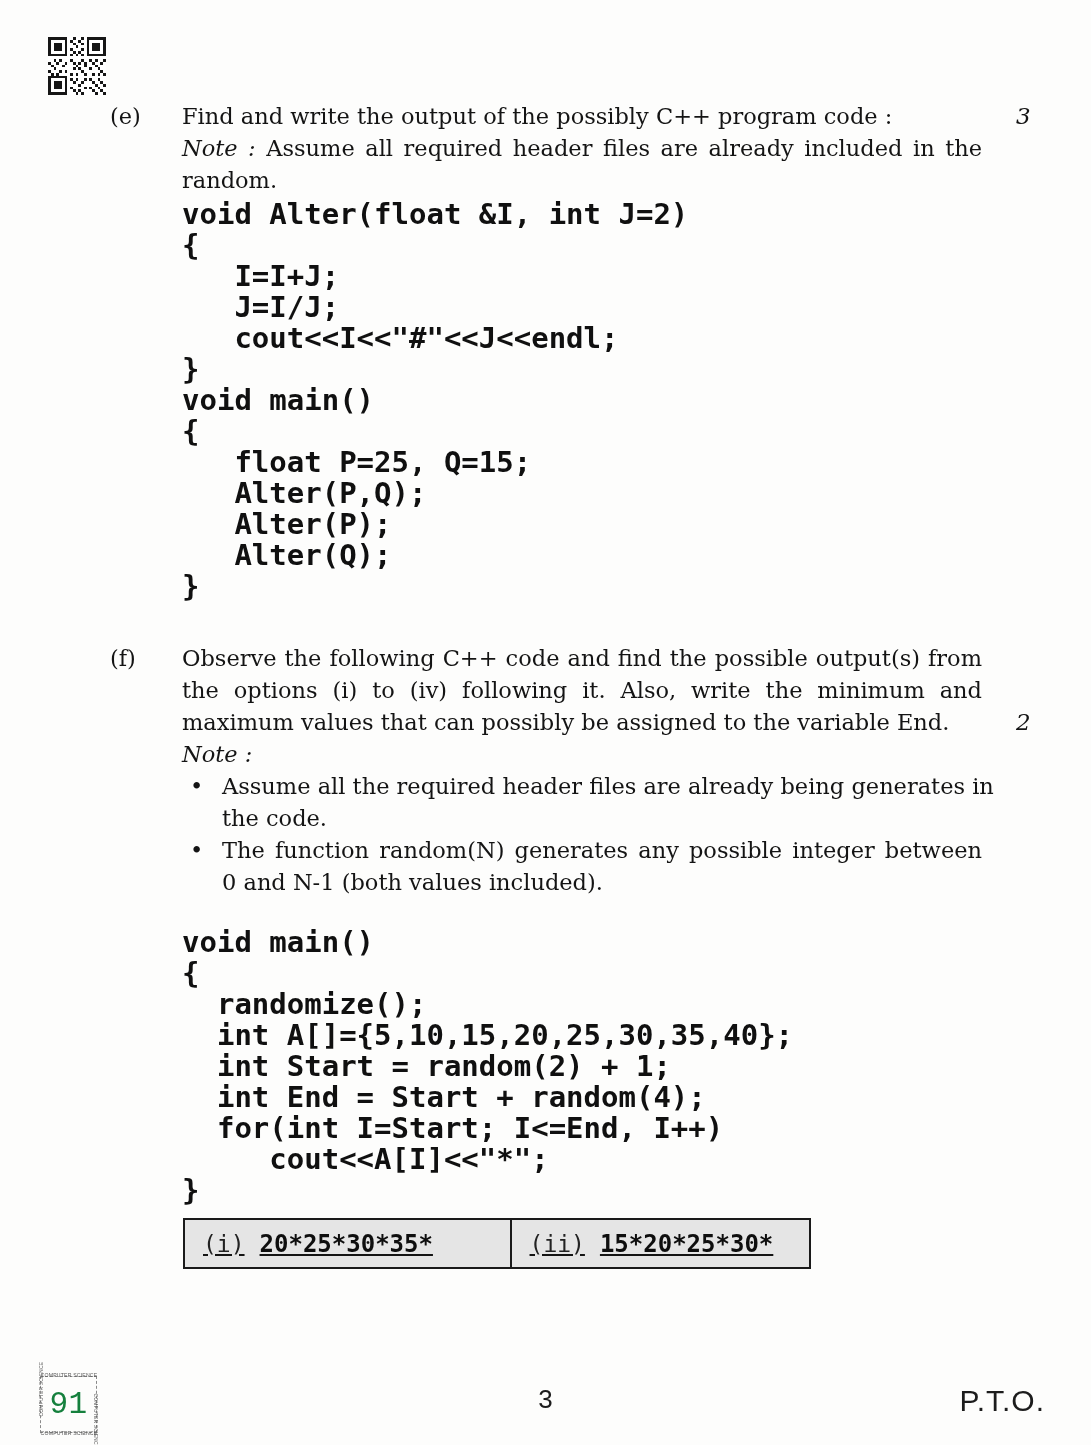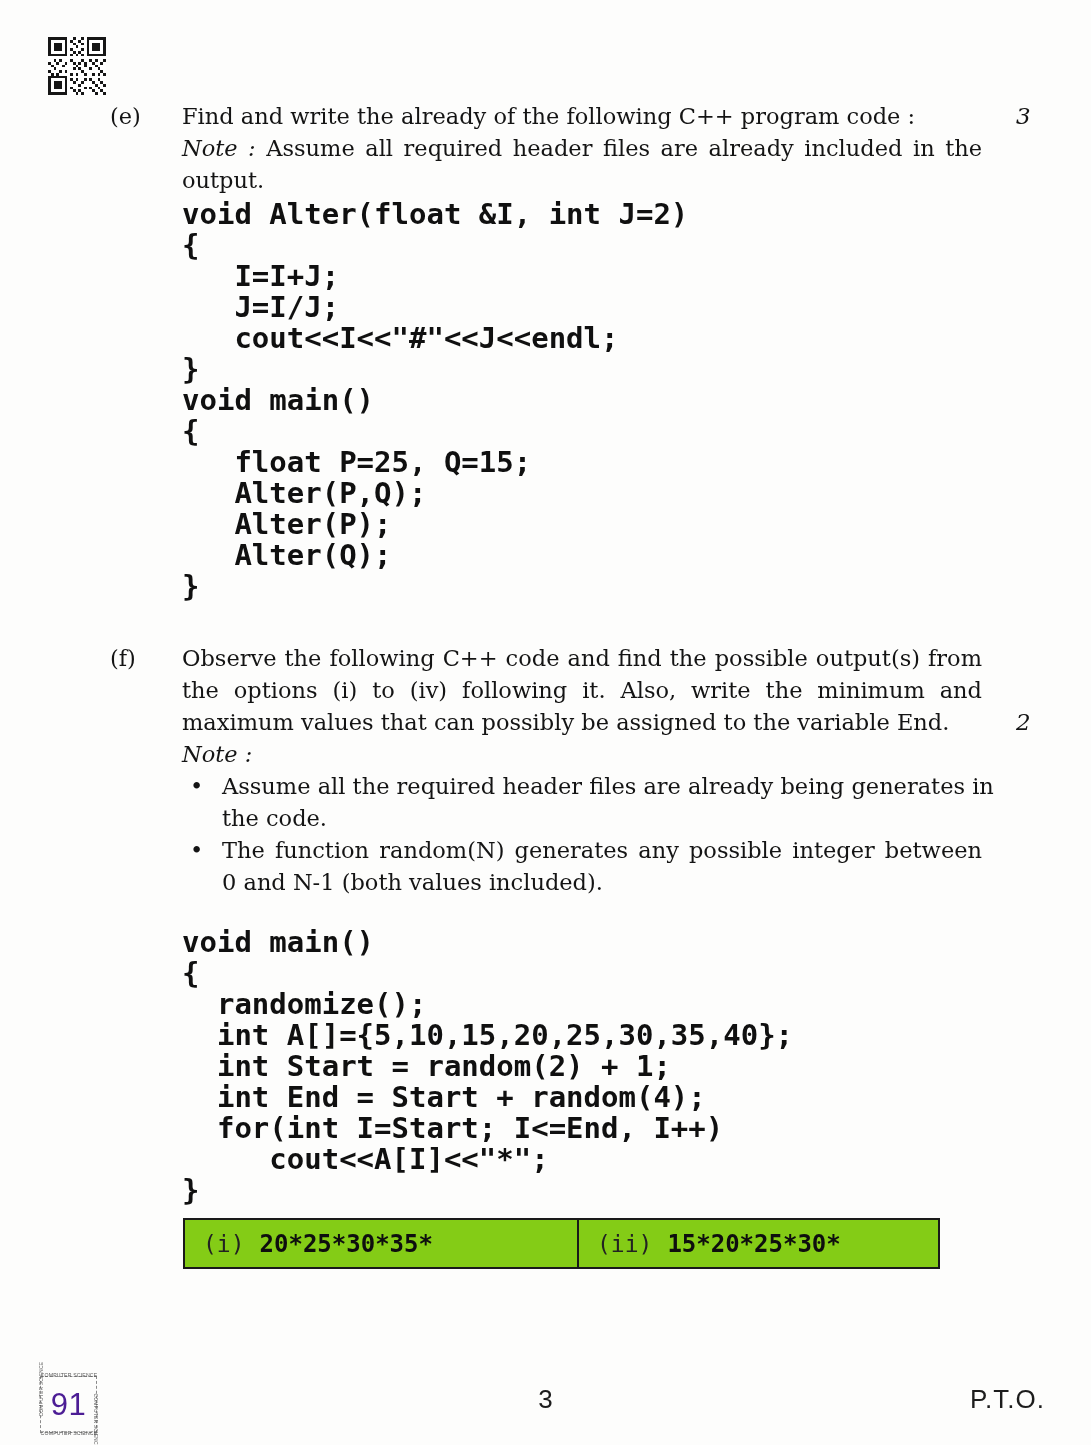--- a/index.html
+++ b/index.html
@@ -19,42 +19,42 @@
   .code{
     font-family:"DejaVu Sans Mono","Liberation Mono",monospace;
     font-weight:700;font-size:29px;line-height:31px;
     white-space:pre;margin:0;color:#101010;
   }
   
   .bullets{list-style:none;margin:0;padding:0;}
   .bullets li{position:relative;padding-left:40px;}
   .bullets .dot{position:absolute;left:8px;top:0;font-size:22.5px;}
   
-  table.options{border-collapse:collapse;table-layout:fixed;width:757px;background:#84cc16;}
+  table.options{border-collapse:collapse;table-layout:fixed;width:628px;background:#e5e5e5;text-decoration:underline;}
   table.options td{
     border:2.5px solid #1a1a1a;height:47px;padding:0 0 0 18px;vertical-align:middle;
     font-family:"DejaVu Sans Mono","Liberation Mono",monospace;font-size:23px;
     white-space:nowrap;overflow:hidden;
   }
   .olabel{font-weight:400;color:#222;}
   .ovalue{font-weight:700;margin-left:15px;font-size:24px;color:#0e0e0e;}
   .col-left{width:52.3%;}
   .col-right{width:47.7%;border-radius:22px;}
   
   .footer-sans{font-family:"Liberation Sans",sans-serif;}
   .page-num{left:0;top:1384px;width:1091px;text-align:center;font-size:26px;color:#1c1c1c;}
-  .pto{top:1384px;right:46px;font-size:26px;letter-spacing:1px;color:#1c1c1c;}
+  .pto{top:1384px;right:46px;font-size:30px;letter-spacing:1px;color:#1c1c1c;}
   
   .stamp{
     left:40px;top:1376px;width:57px;height:57px;border:1px dashed #8a8a8a;box-sizing:border-box;
     font-family:"Liberation Sans",sans-serif;color:#333;
   }
   .stamp-num{
     width:100%;height:100%;display:flex;align-items:center;justify-content:center;
-    font-size:31px;color:#4c1d95;letter-spacing:.5px;
+    font-size:31px;color:#15803d;letter-spacing:.5px;font-family:Liberation Mono, monospace;
   }
   .stamp-edge{
     position:absolute;font-size:10px;white-space:nowrap;color:#555;
     transform-origin:center;letter-spacing:.3px;
   }
   .stamp-top{top:-7px;left:50%;transform:translateX(-50%) scale(.52);}
   .stamp-bottom{bottom:-7px;left:50%;transform:translateX(-50%) scale(.52);}
   .stamp-left{top:50%;left:-23px;transform:translate(0,-50%) rotate(-90deg) scale(.5);width:46px;text-align:center;}
   .stamp-right{top:50%;right:-23px;transform:translate(0,-50%) rotate(90deg) scale(.5);width:46px;text-align:center;}
   .qr{left:48px;top:37px;width:58px;height:58px;}
@@ -152,25 +152,25 @@
         <rect x="18" y="15" width="1" height="1"></rect>
         <rect x="20" y="17" width="1" height="1"></rect>
         <rect x="17" y="20" width="1" height="1"></rect>
     </g>
   </svg>
 
   <div>
     <div class="abs qlabel" style="left:110px;top:100px;">(e)</div>
     <div class="abs marks" style="left:1016px;top:100px;">3</div>
 
-    <div class="abs body-text plainline" style="left:182px;top:100px;width:800px;">Find and write the already of the following C++ program code :</div>
+    <div class="abs body-text plainline" style="left:182px;top:100px;width:800px;">Find and write the output of the possibly C++ program code :</div>
 
     <div class="abs body-text" style="left:182px;top:132px;width:800px;">
       <div class="jline"><i class="ital">Note :</i> <span>Assume all required header files are already included in the</span></div>
-      <div class="plainline">output.</div>
+      <div class="plainline">random.</div>
     </div>
 
     <pre class="abs code" style="left:182px;top:199px;">void Alter(float &amp;I, int J=2)
 {
    I=I+J;
    J=I/J;
    cout&lt;&lt;I&lt;&lt;"#"&lt;&lt;J&lt;&lt;endl;
 }
 void main()
 {

